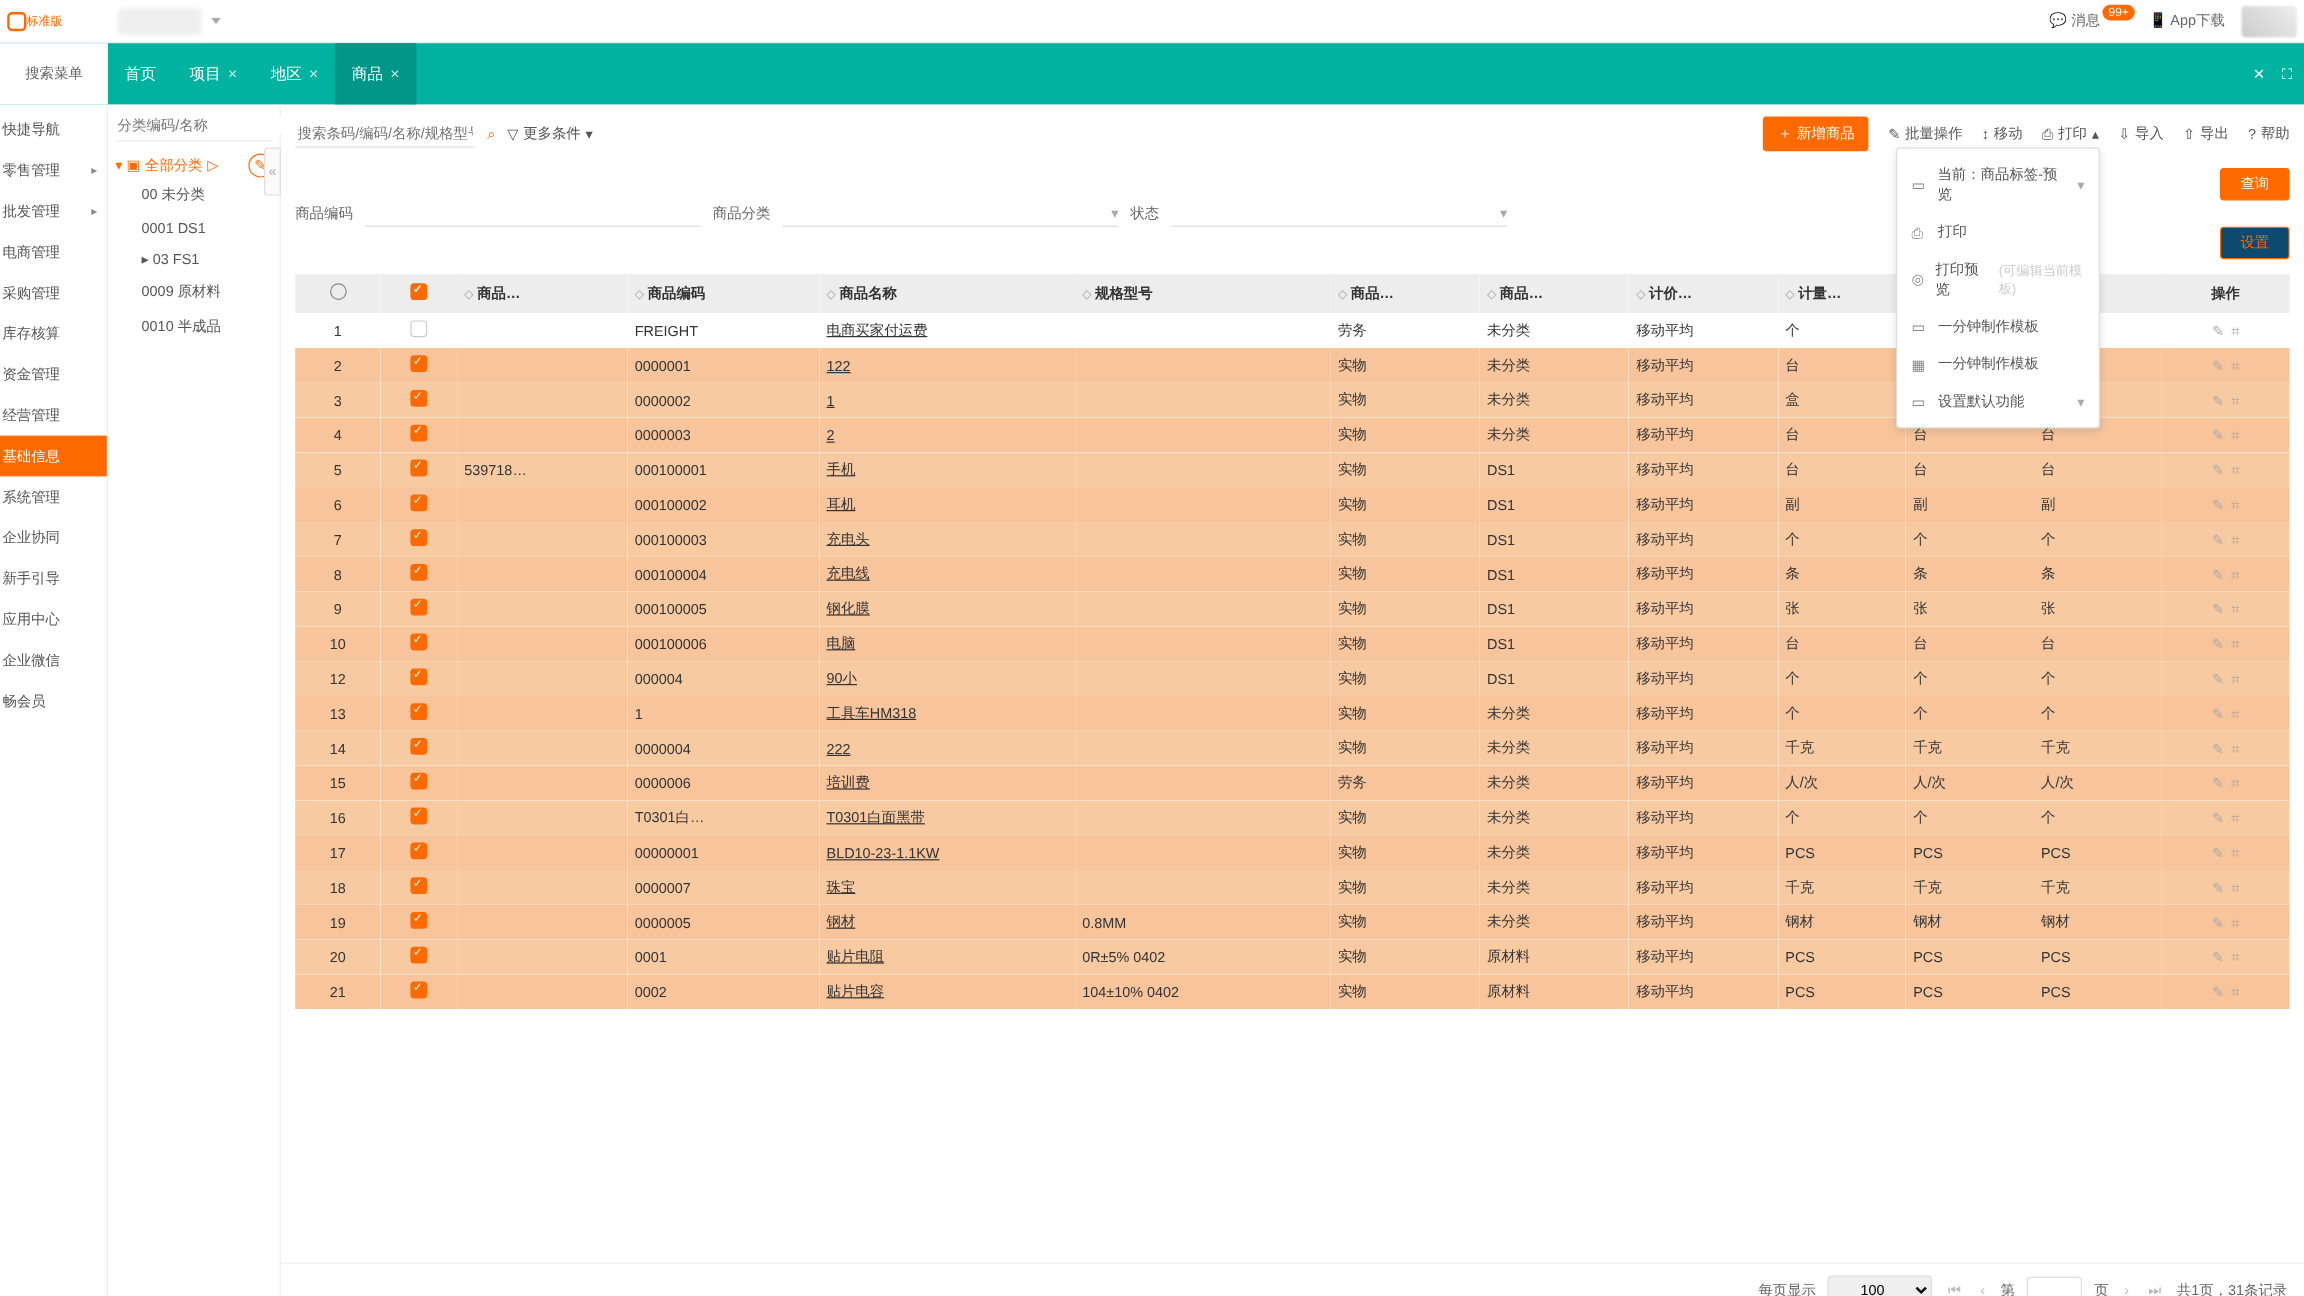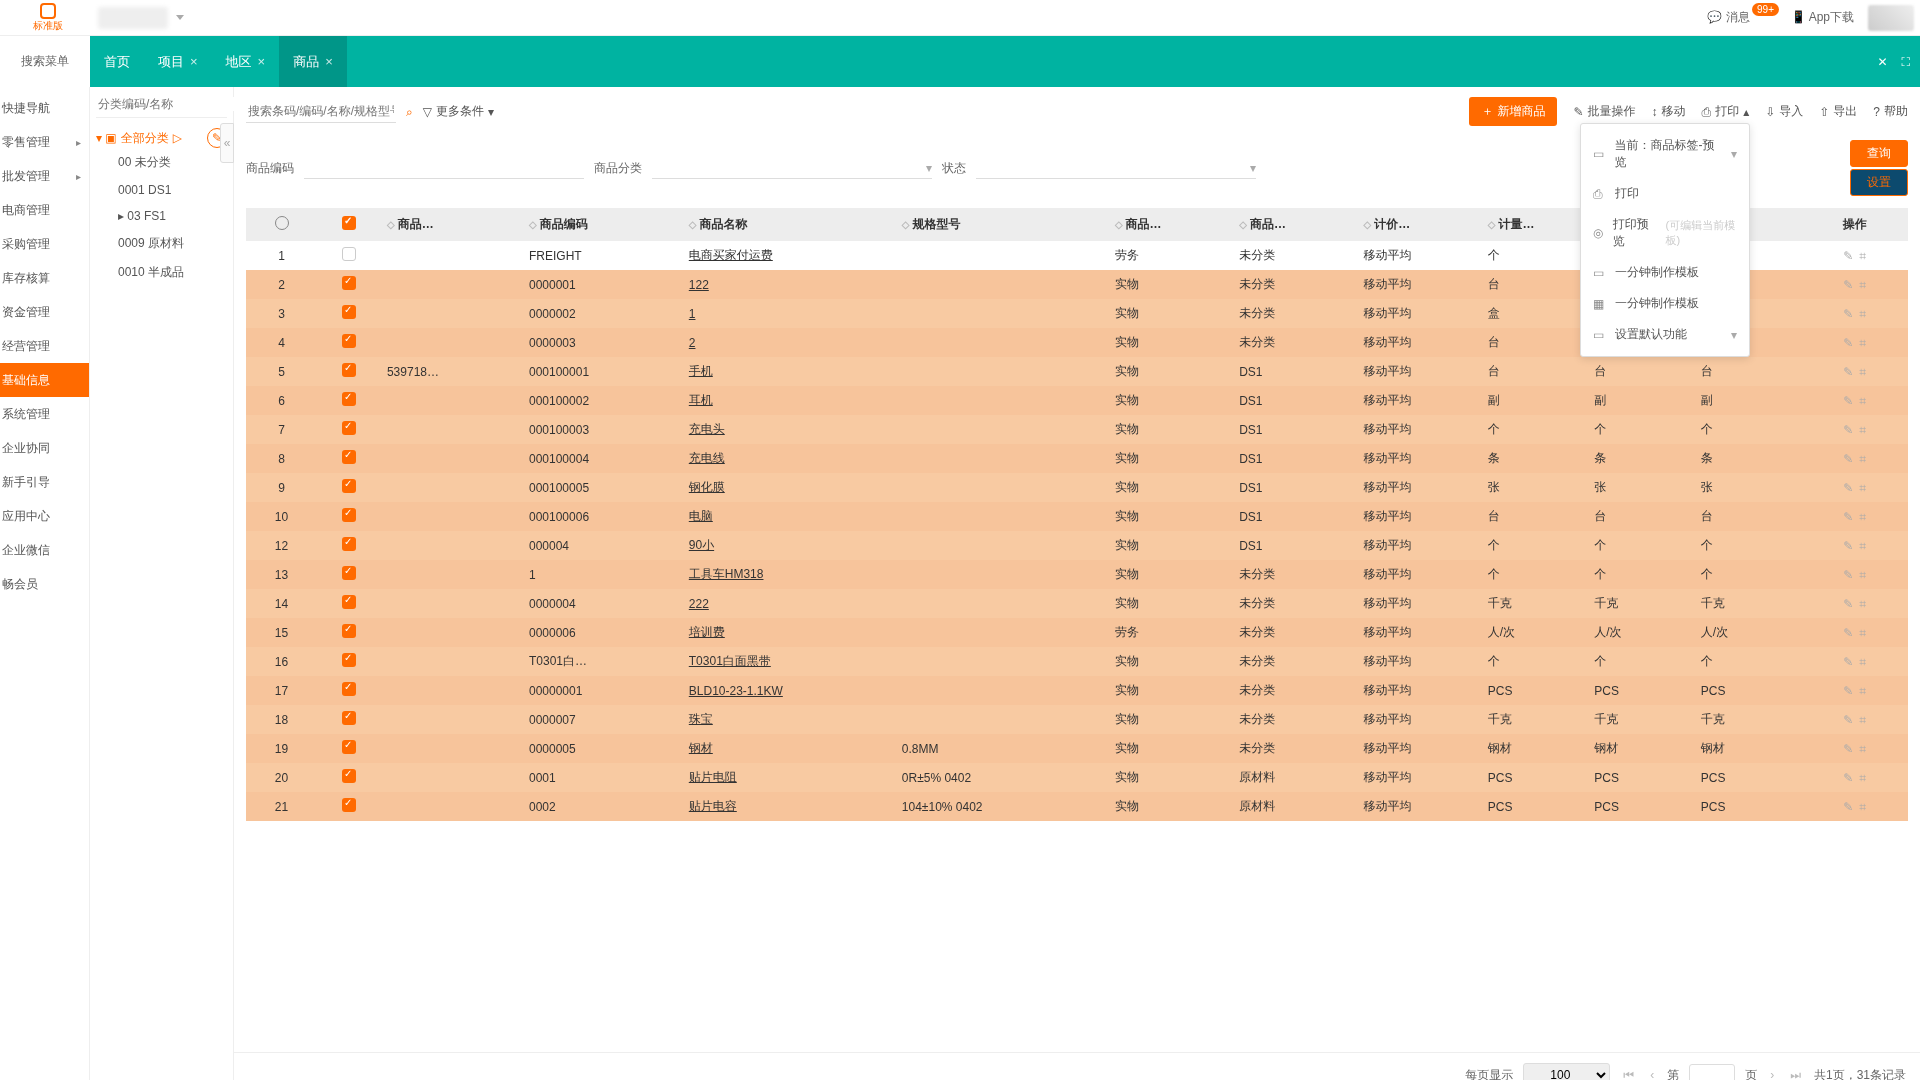--- a/index.html
+++ b/index.html
@@ -1,18 +1,18 @@
 <!DOCTYPE html>
 <html><head>
 <meta charset="utf-8">
 <style>
 *{margin:0;padding:0;box-sizing:border-box;font-family:"Microsoft YaHei","PingFang SC",Arial,sans-serif}
 body{font-size:12px;color:#333;background:#fff;overflow:hidden}
 .top-bar{height:36px;display:flex;align-items:center;padding:0 6px;border-bottom:1px solid #eee}
-.logo-box{width:84px;display:flex;flex-direction:column;align-items:center;color:#ff6a00;font-size:10px}
+.logo-box{width:84px;display:flex;flex-direction:row;align-items:center;color:#ff6a00;font-size:10px}
 .logo-icon{width:16px;height:16px;border:2px solid #ff6a00;border-radius:4px;display:inline-block;position:relative}
 .brand-blur{width:70px;height:22px;background:#eee;filter:blur(2px);margin-left:8px;border-radius:3px}
 .chev{display:inline-block;width:0;height:0;border-left:4px solid transparent;border-right:4px solid transparent;border-top:5px solid #aaa;margin-left:8px}
 .top-right{margin-left:auto;display:flex;align-items:center;gap:14px;color:#666}
 .badge{background:#ff6a00;color:#fff;border-radius:8px;padding:1px 5px;font-size:10px;position:relative;top:-8px;left:2px}
 .avatar{width:46px;height:26px;background:linear-gradient(45deg,#ccc,#eee);filter:blur(1px);border-radius:3px}
 .tab-strip{height:51px;background:#00b3a1;display:flex;align-items:stretch;color:#fff;position:relative}
 .side-head{width:90px;background:#fff;color:#666;display:flex;align-items:center;justify-content:center;font-size:12px}
 .tab{padding:0 14px;display:flex;align-items:center;gap:6px;cursor:pointer;font-size:13px}
 .tab.active{background:#009688}
@@ -36,21 +36,21 @@
 .tool-search{border:none;border-bottom:1px solid #ddd;outline:none;width:150px;font-size:12px;padding:4px 2px}
 .orange-icon{color:#ff6a00}
 .link-btn{display:flex;align-items:center;gap:4px;cursor:pointer;color:#555}
 .primary-btn{background:#ff6a00;color:#fff;border:none;border-radius:3px;padding:6px 12px;cursor:pointer;display:flex;align-items:center;gap:4px;font-size:12px}
 .toolbar-right{margin-left:auto;display:flex;align-items:center;gap:16px}
 .filter-row{display:flex;align-items:center;gap:10px;padding:4px 12px 12px}
 .filter-group{display:flex;align-items:center;gap:10px;color:#666}
 .filter-field{border:none;border-bottom:1px solid #ddd;width:280px;height:22px;display:flex;align-items:center;justify-content:flex-end;color:#aaa}
 .btn{border:1px solid #ff6a00;color:#ff6a00;background:#0c4a6e;border-radius:3px;padding:4px 16px;cursor:pointer;font-size:12px}
 .btn.solid{background:#ff6a00;color:#fff}
-.filter-actions{margin-left:auto;display:flex;flex-direction:column;gap:2px}
+.filter-actions{margin-left:auto;display:flex;flex-direction:column;gap:22px}
 .table-wrap{flex:1;overflow:auto;padding:0 12px}
 table{width:100%;border-collapse:collapse;table-layout:fixed}
 th{background:#ededed;color:#333;font-weight:600;text-align:left;padding:8px 6px;font-size:12px;position:sticky;top:0;white-space:nowrap;overflow:hidden}
 th .sort{color:#bbb;margin-right:3px;font-size:10px}
 td{padding:6px;font-size:12px;white-space:nowrap;overflow:hidden;text-overflow:ellipsis}
 tbody tr.sel td{background:#f7c49b}
 tbody tr.sel:nth-child(odd) td{background:#f8caa2}
 td a{color:#333;text-decoration:underline;cursor:pointer}
 .chk{width:14px;height:14px;border-radius:3px;display:inline-block;background:#ff6a00;position:relative}
 .chk::after{content:"✓";color:#fff;font-size:10px;position:absolute;left:2px;top:-1px}

